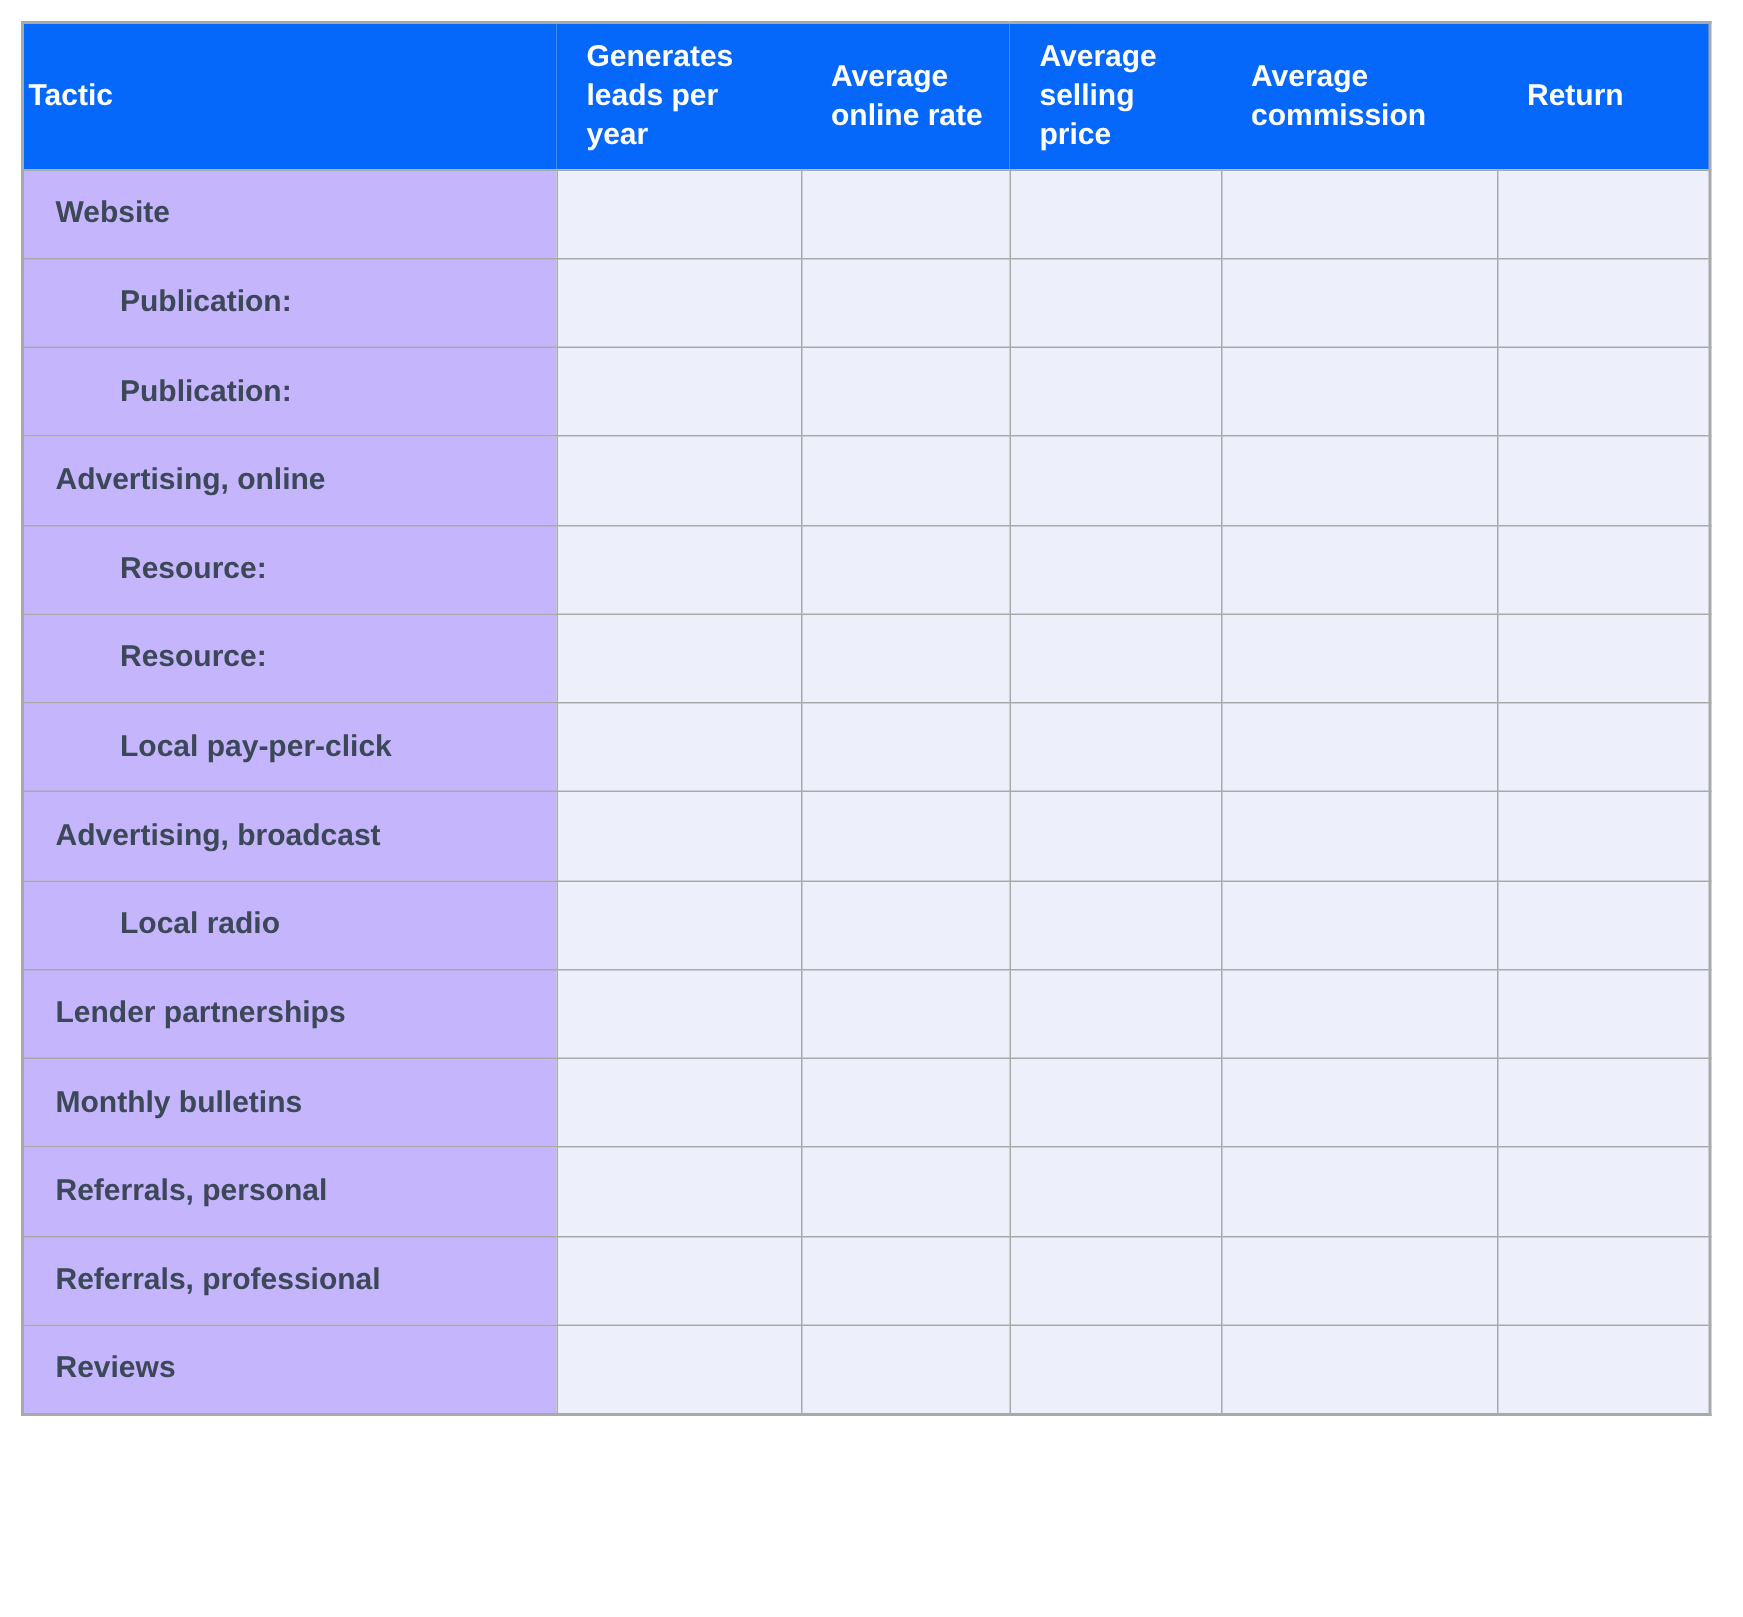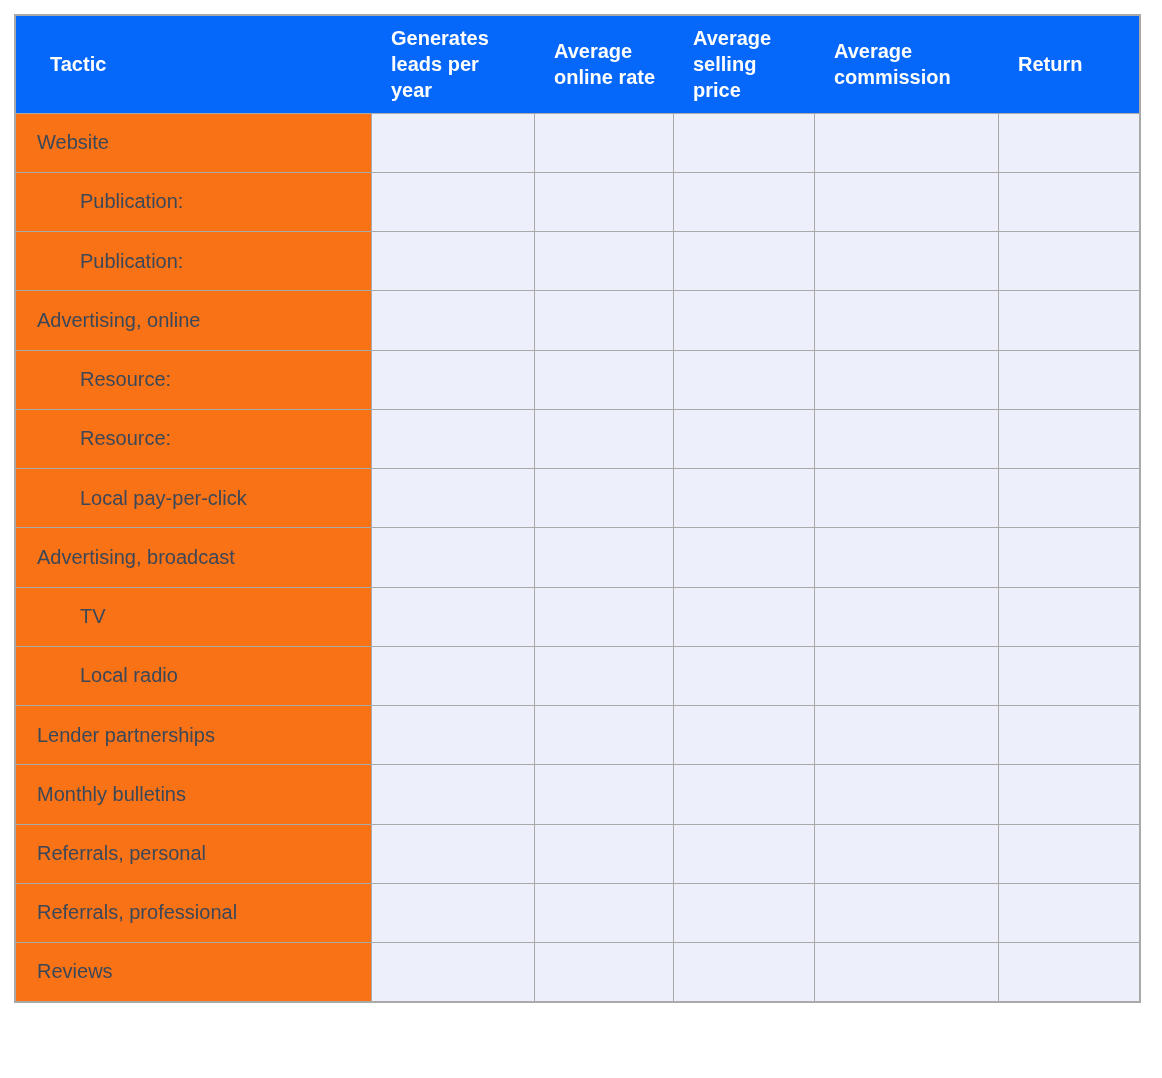--- a/index.html
+++ b/index.html
@@ -30,33 +30,34 @@
     color:var(--header-text);
     font-size:20px;
     font-weight:bold;
     line-height:1.3;
     text-align:left;
     vertical-align:middle;
     height:98px;
     padding:8px 10px 8px 20px;
     border:0;
   }
-  thead th.first{padding-left:34px;margin-left:34px;}
+  thead th.first{padding-left:3px;margin-left:34px;}
   thead tr{border-bottom:1.5px solid var(--grid-line);}
   tbody td{
     height:59.25px;
     border:1.5px solid var(--grid-line);
     font-size:20px;
     vertical-align:middle;
     padding:0 10px;
   }
   tbody td.tactic{
-    background:#f97316;
+    background:#c4b5fd;
     padding-left:21px;
     color:var(--body-text);
+    font-weight:bold;
   }
   tbody td.tactic.indent{padding-left:64px;}
   tbody td.cell{background:var(--cell-fill);}
 </style>
 </head>
 <body>
 
 <div class="page">
   <table class="roi">
     <colgroup>
@@ -136,28 +137,20 @@
   </tr>
         <tr>
     <td class="tactic">Advertising, broadcast</td>
     <td class="cell"></td>
     <td class="cell"></td>
     <td class="cell"></td>
     <td class="cell"></td>
     <td class="cell"></td>
   </tr>
         <tr>
-    <td class="tactic indent">TV</td>
-    <td class="cell"></td>
-    <td class="cell"></td>
-    <td class="cell"></td>
-    <td class="cell"></td>
-    <td class="cell"></td>
-  </tr>
-        <tr>
     <td class="tactic indent">Local radio</td>
     <td class="cell"></td>
     <td class="cell"></td>
     <td class="cell"></td>
     <td class="cell"></td>
     <td class="cell"></td>
   </tr>
         <tr>
     <td class="tactic">Lender partnerships</td>
     <td class="cell"></td>

